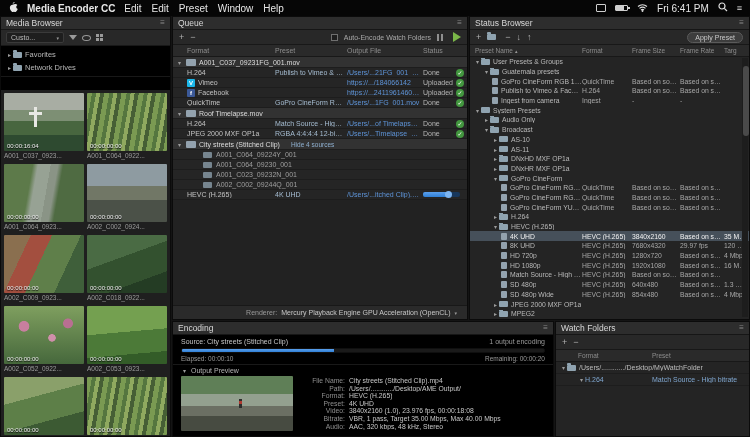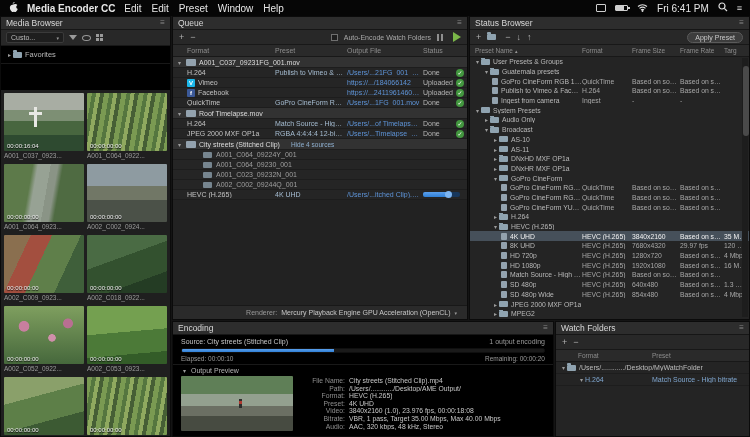--- a/index.html
+++ b/index.html
@@ -193,20 +193,25 @@
       <span class="funnel"></span>
       <span class="eye"></span>
       <span class="grid-ic"></span>
     </div>
     <div class="mtree" id="media-tree">
         <div class="tree-row">
           <span class="tri">▸</span>
           <span class="folder-ic"></span>
           <span class="tree-label">Favorites</span>
         </div>
+        <div class="tree-row">
+          <span class="tri">▸</span>
+          <span class="folder-ic"></span>
+          <span class="tree-label">Network Drives</span>
+        </div>
       </div>
     <div class="clips" id="media-clips">
         <div class="clip">
           <div class="thumb art-cross">
             <span class="crossv"></span>
             <span class="crossh"></span>
             <span class="tc">00:00:16:04</span>
           </div>
           <div class="clip-name">A001_C037_0923...</div>
         </div>

